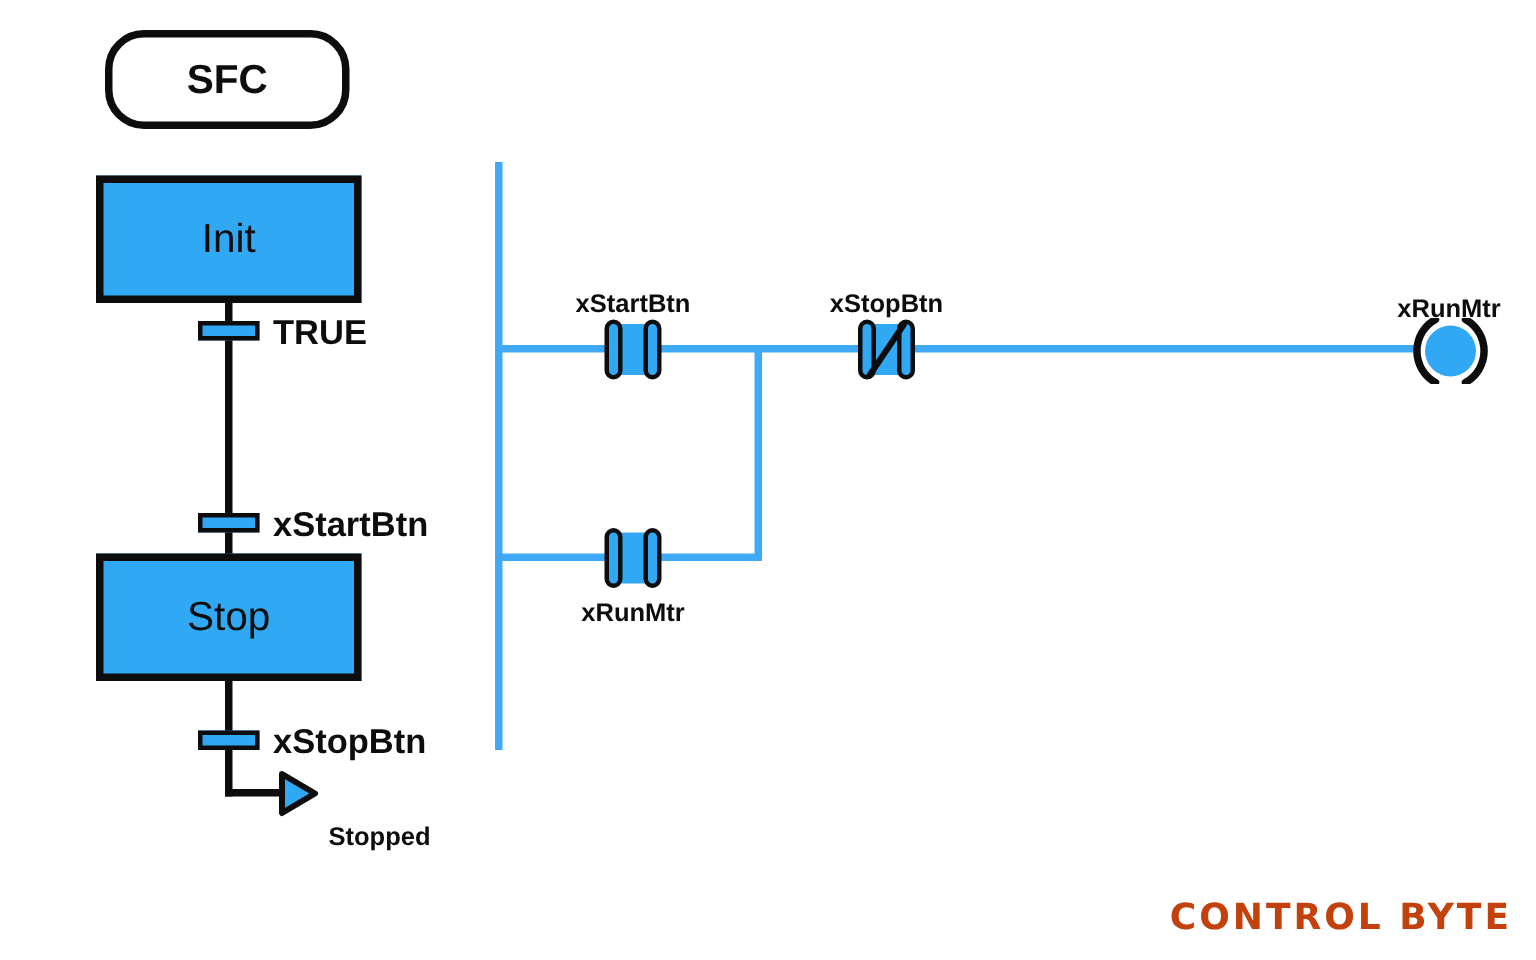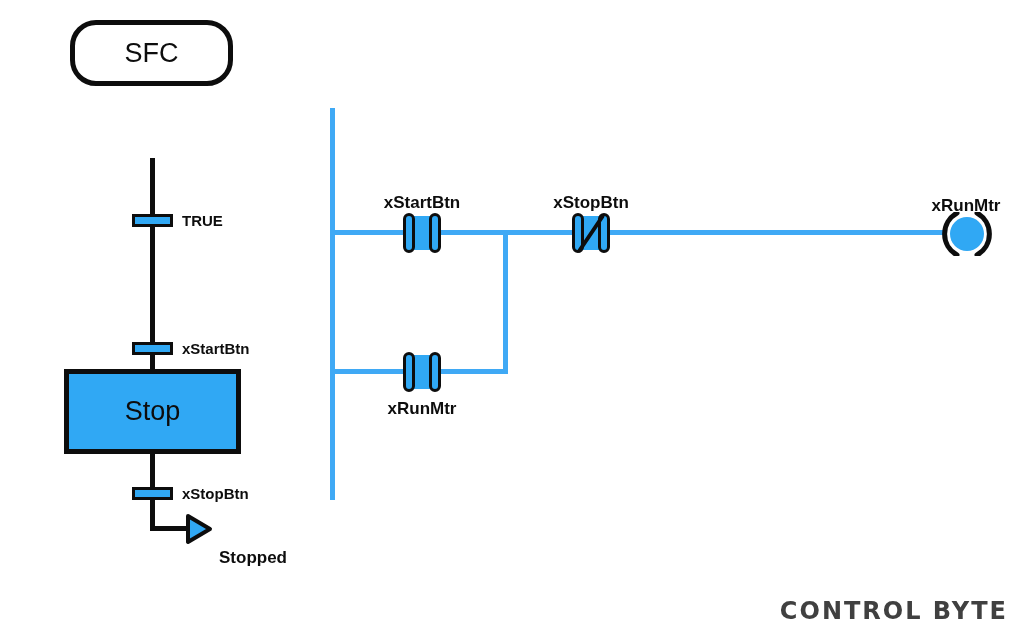--- a/index.html
+++ b/index.html
@@ -16,21 +16,21 @@
 
   
   .pill {
     position: absolute;
     background: #ffffff;
     border: 5px solid #0d0d0d;
     border-radius: 26px;
     display: flex;
     align-items: center;
     justify-content: center;
-    font-weight: normal;
+    font-weight: bold;
     font-size: 27px;
     z-index: 4;
   }
   #sfc-pill { left: 70px;  top: 20px; width: 163px; height: 66px; }
   #ld-pill  { left: 564px; top: 20px; width: 161px; height: 66px; }
 
   
   .sfc-step {
     position: absolute;
     left: 64px;
@@ -71,21 +71,21 @@
     z-index: 3;
   }
   #tbar-1 { top: 214px; }
   #tbar-2 { top: 342px; }
   #tbar-3 { top: 487px; }
 
   .tlabel {
     position: absolute;
     left: 182px;
     font-weight: bold;
-    font-size: 15px;
+    font-size: 23px;
     line-height: 20px;
     white-space: nowrap;
     z-index: 3;
   }
   #tlabel-1 { top: 211px; }
   #tlabel-2 { top: 339px; }
   #tlabel-3 { top: 484px; }
   #stopped-label { position: absolute; left: 219px; top: 548px; font-weight: bold; font-size: 17px; }
 
   .arrow-svg { position: absolute; left: 184px; top: 513px; z-index: 2; }
@@ -146,36 +146,39 @@
   .coil-svg { position: absolute; left: 941px; top: 212px; z-index: 2; }
 
   
   #logo {
     position: absolute;
     right: 16px; top: 597px;
     font-family: "DejaVu Sans", sans-serif;
     font-weight: 800;
     font-size: 24px;
     letter-spacing: 2px;
-    color: #404040;
+    color: #c2410c;
     white-space: nowrap;
   }
 </style>
 </head>
 <body>
 
 <div id="canvas">
 
   <div class="pill" id="sfc-pill">
     <span>SFC</span>
   </div>
 
   <div class="sfc-vline"></div>
   <div class="sfc-elbow"></div>
 
+  <div class="sfc-step" id="step-init">
+    <span>Init</span>
+  </div>
   <div class="sfc-step" id="step-stop">
     <span>Stop</span>
   </div>
 
   <div class="tbar" id="tbar-1"></div>
   <div class="tbar" id="tbar-2"></div>
   <div class="tbar" id="tbar-3"></div>
   <div class="tlabel" id="tlabel-1">TRUE</div>
   <div class="tlabel" id="tlabel-2">xStartBtn</div>
   <div class="tlabel" id="tlabel-3">xStopBtn</div>

